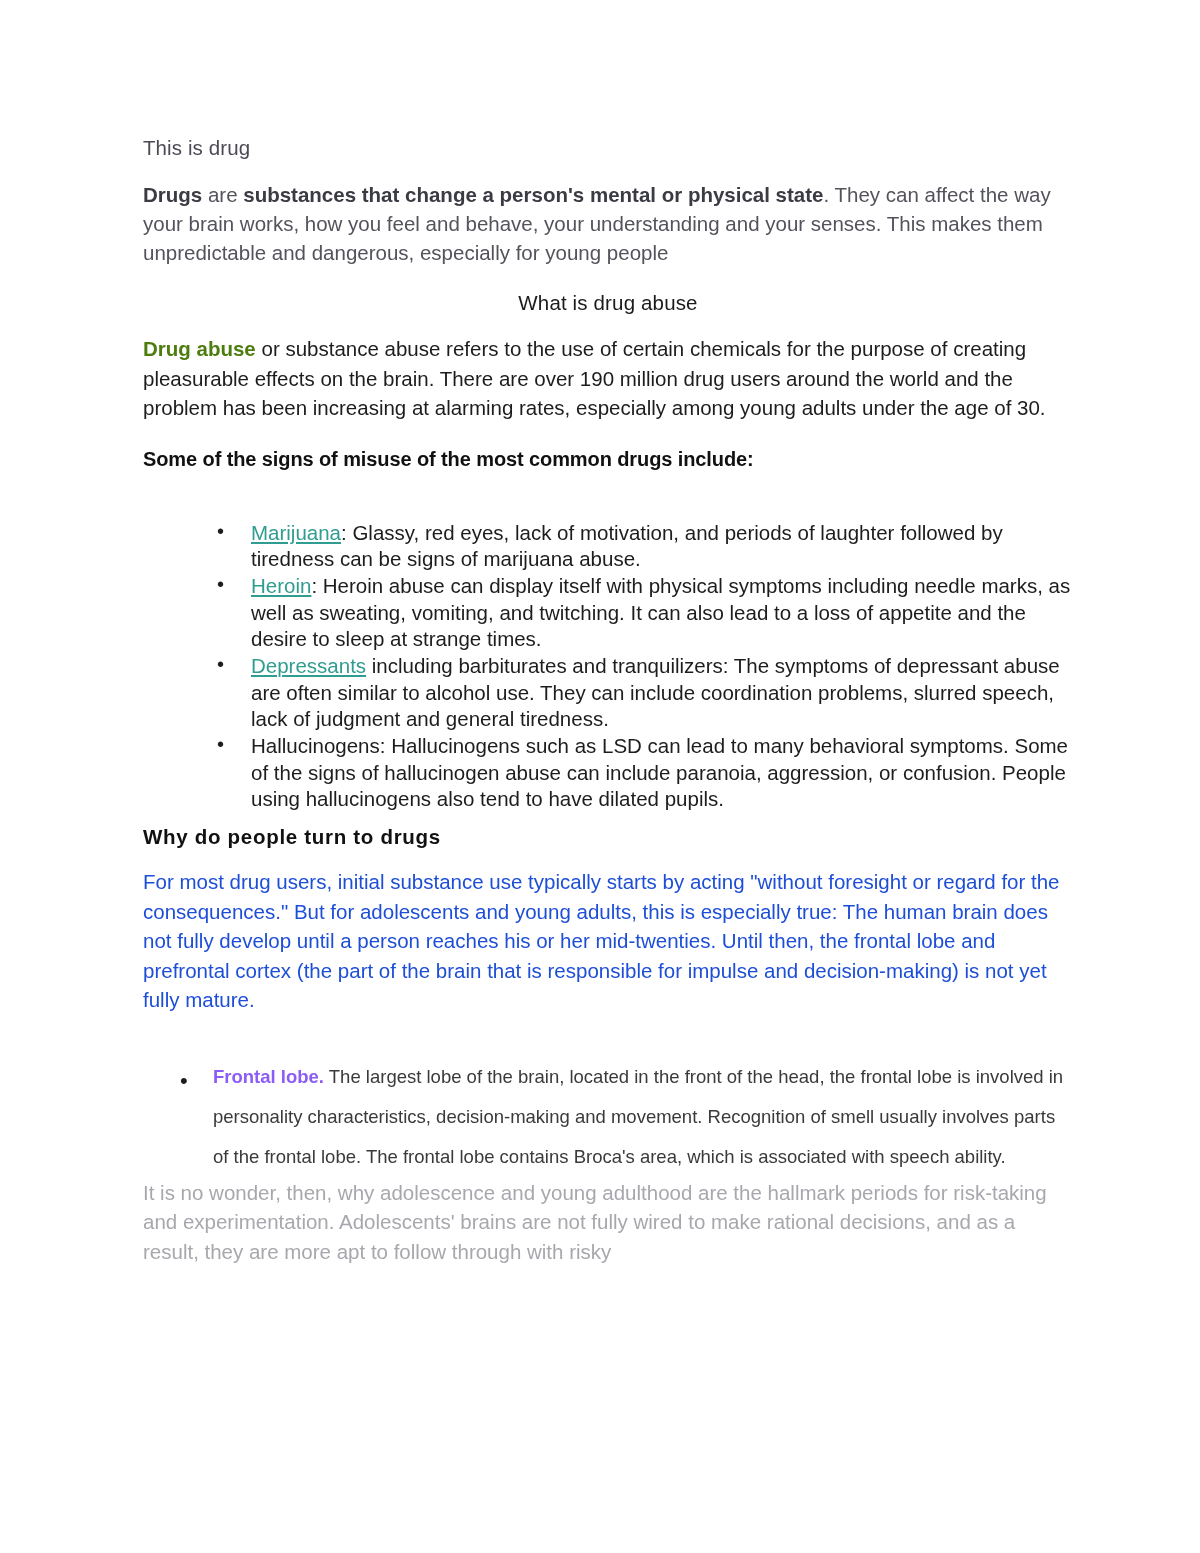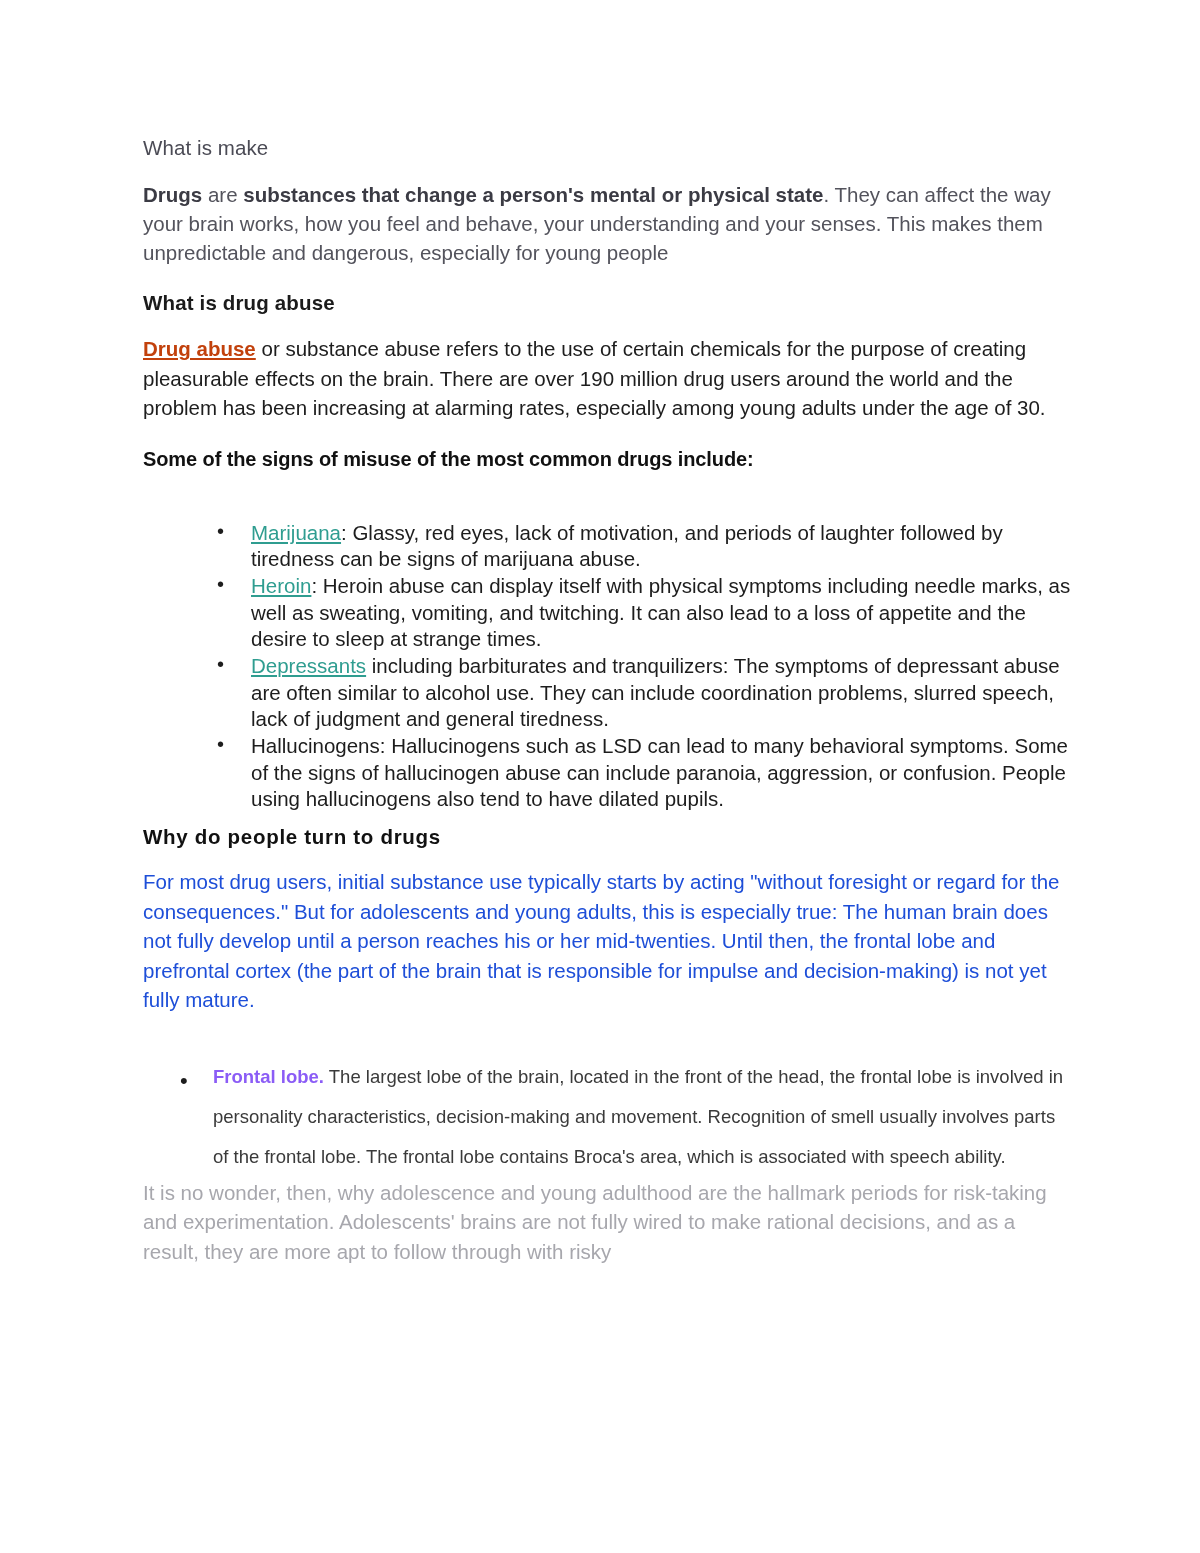--- a/index.html
+++ b/index.html
@@ -29,25 +29,26 @@
   .h-plain {
     font-size: 20.5px;
     font-weight: 400;
     color: #4b4b55;
     line-height: 1.32;
     margin: 0 0 19px 0;
     letter-spacing: 0.1px;
   }
   .h-bold {
     font-size: 20.5px;
-    font-weight: 700;
+    font-weight: 400;
     color: #1b1b1b;
     line-height: 1.32;
     margin: 2px 0 18px 0;
     letter-spacing: 0.15px;
+    text-align: center;
   }
   .h-big {
     font-size: 20px;
     font-weight: 700;
     color: #111111;
     line-height: 1.3;
     margin: 0 0 22px 0;
     letter-spacing: -0.1px;
   }
   .h-spaced {
@@ -72,21 +73,21 @@
     font-weight: 700;
     color: #3b3b44;
   }
   .p-dark {
     font-size: 20.5px;
     font-weight: 400;
     color: #1d1d1d;
     line-height: 1.42;
     margin: 0 0 24px 0;
   }
-  .p-dark b, .p-dark strong { font-weight: 700; color: #c2410c; text-decoration: underline; }
+  .p-dark b, .p-dark strong { font-weight: 700; color: #4d7c0f; }
   .p-faint {
     font-size: 20.5px;
     font-weight: 400;
     color: #1d4ed8;
     line-height: 1.44;
     margin: 12px 0 4px 0;
   }
   .p-faint-tail {
     font-size: 20.5px;
     font-weight: 400;
@@ -148,21 +149,21 @@
   }
   ul.lobe b { font-weight: 700; color: #8b5cf6; text-align: center; }
   .spacer-list { height: 26px; }
 </style>
 </head>
 <body>
 
 <div class="page">
   <div class="doc">
 
-    <h2 class="h-plain">What is make</h2>
+    <h2 class="h-plain">This is drug</h2>
 
     <p class="p-grey"><b>Drugs</b><span> are </span><b>substances that change a person's mental or physical state</b><span>. They can affect the way your brain works, how you feel and behave, your understanding and your senses. This makes them unpredictable and dangerous, especially for young people</span></p>
 
     <h3 class="h-bold">What is drug abuse</h3>
 
     <p class="p-dark"><b>Drug abuse</b><span> or substance abuse refers to the use of certain chemicals for the purpose of creating pleasurable effects on the brain. There are over 190 million drug users around the world and the problem has been increasing at alarming rates, especially among young adults under the age of 30.</span></p>
 
     <h2 class="h-big">Some of the signs of misuse of the most common drugs include:</h2>
 
     <div class="spacer-list"></div>

